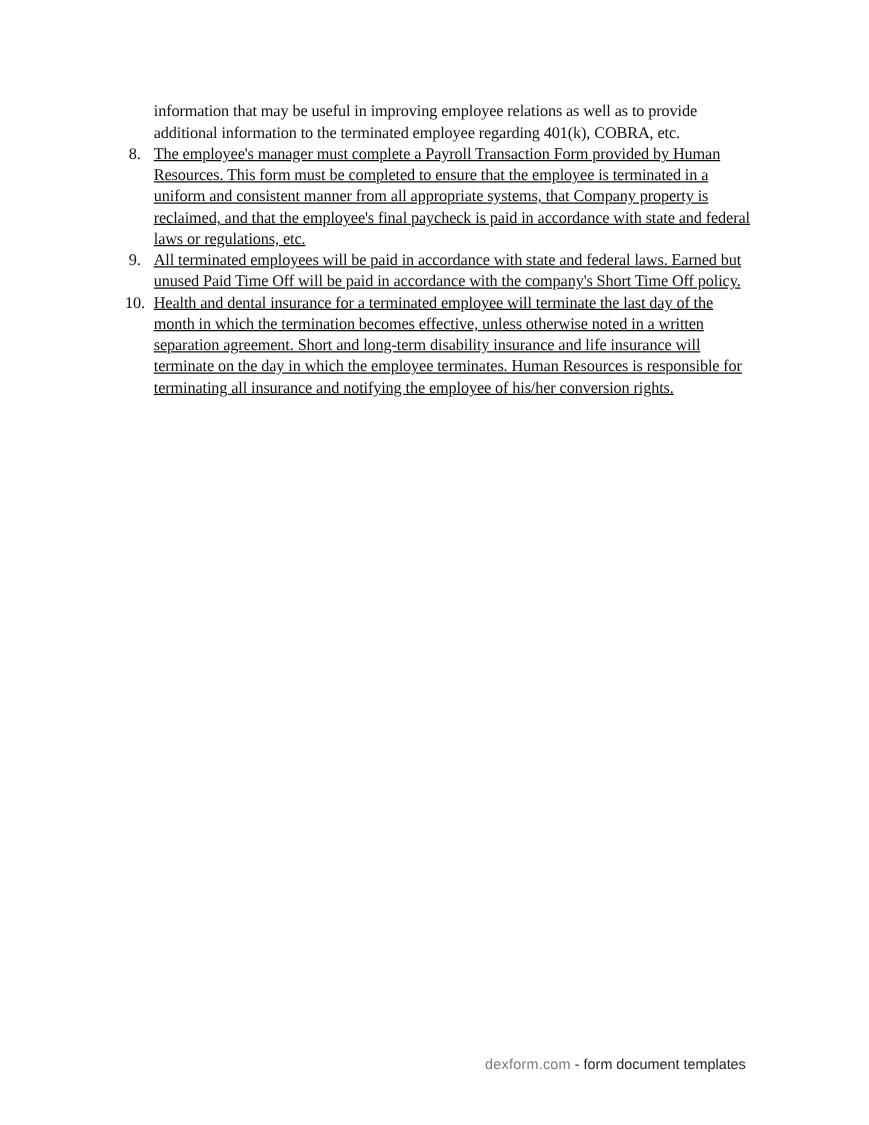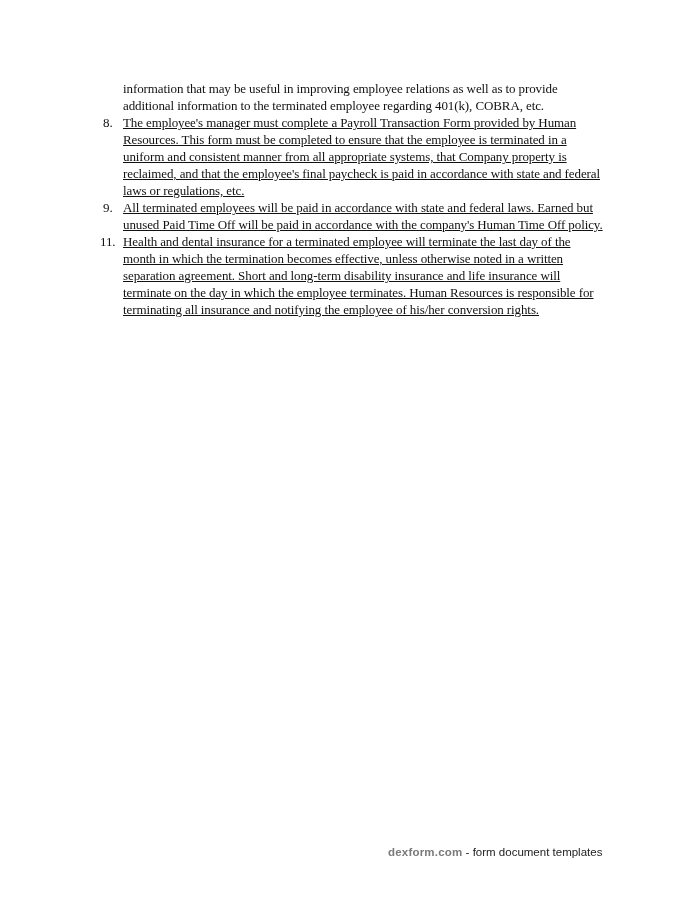--- a/index.html
+++ b/index.html
@@ -57,43 +57,43 @@
       position: absolute;
       left: 388px;
       top: 846px;
       font-family: "Liberation Sans", "DejaVu Sans", sans-serif;
       font-size: 11.5px;
       color: #222222;
       white-space: nowrap;
     }
     .footer .brand {
       color: #7a7a7a;
-      font-weight: bold;
+      font-weight: normal;
       letter-spacing: 0.2px;
     }
   </style>
 </head>
 <body>
 
 <div class="page">
   <div class="content">
     <p class="continuation">information that may be useful in improving employee relations as well as to provide additional information to the terminated employee regarding 401(k), COBRA, etc.</p>
 
     <div class="list-item">
       <span class="item-num">8.</span>
       <span class="item-text">The employee's manager must complete a Payroll Transaction Form provided by Human Resources. This form must be completed to ensure that the employee is terminated in a uniform and consistent manner from all appropriate systems, that Company property is reclaimed, and that the employee's final paycheck is paid in accordance with state and federal laws or regulations, etc.</span>
     </div>
 
     <div class="list-item">
       <span class="item-num">9.</span>
-      <span class="item-text">All terminated employees will be paid in accordance with state and federal laws. Earned but unused Paid Time Off will be paid in accordance with the company's Human Time Off policy.</span>
+      <span class="item-text">All terminated employees will be paid in accordance with state and federal laws. Earned but unused Paid Time Off will be paid in accordance with the company's Short Time Off policy.</span>
     </div>
 
     <div class="list-item">
-      <span class="item-num two-digit">11.</span>
+      <span class="item-num two-digit">10.</span>
       <span class="item-text">Health and dental insurance for a terminated employee will terminate the last day of the month in which the termination becomes effective, unless otherwise noted in a written separation agreement. Short and long-term disability insurance and life insurance will terminate on the day in which the employee terminates.  Human Resources is responsible for terminating all insurance and notifying the employee of his/her conversion rights.</span>
     </div>
   </div>
 
   <div class="footer">
     <span class="brand">dexform.com</span><span> - form document templates</span>
   </div>
 </div>
 
 </body></html>

